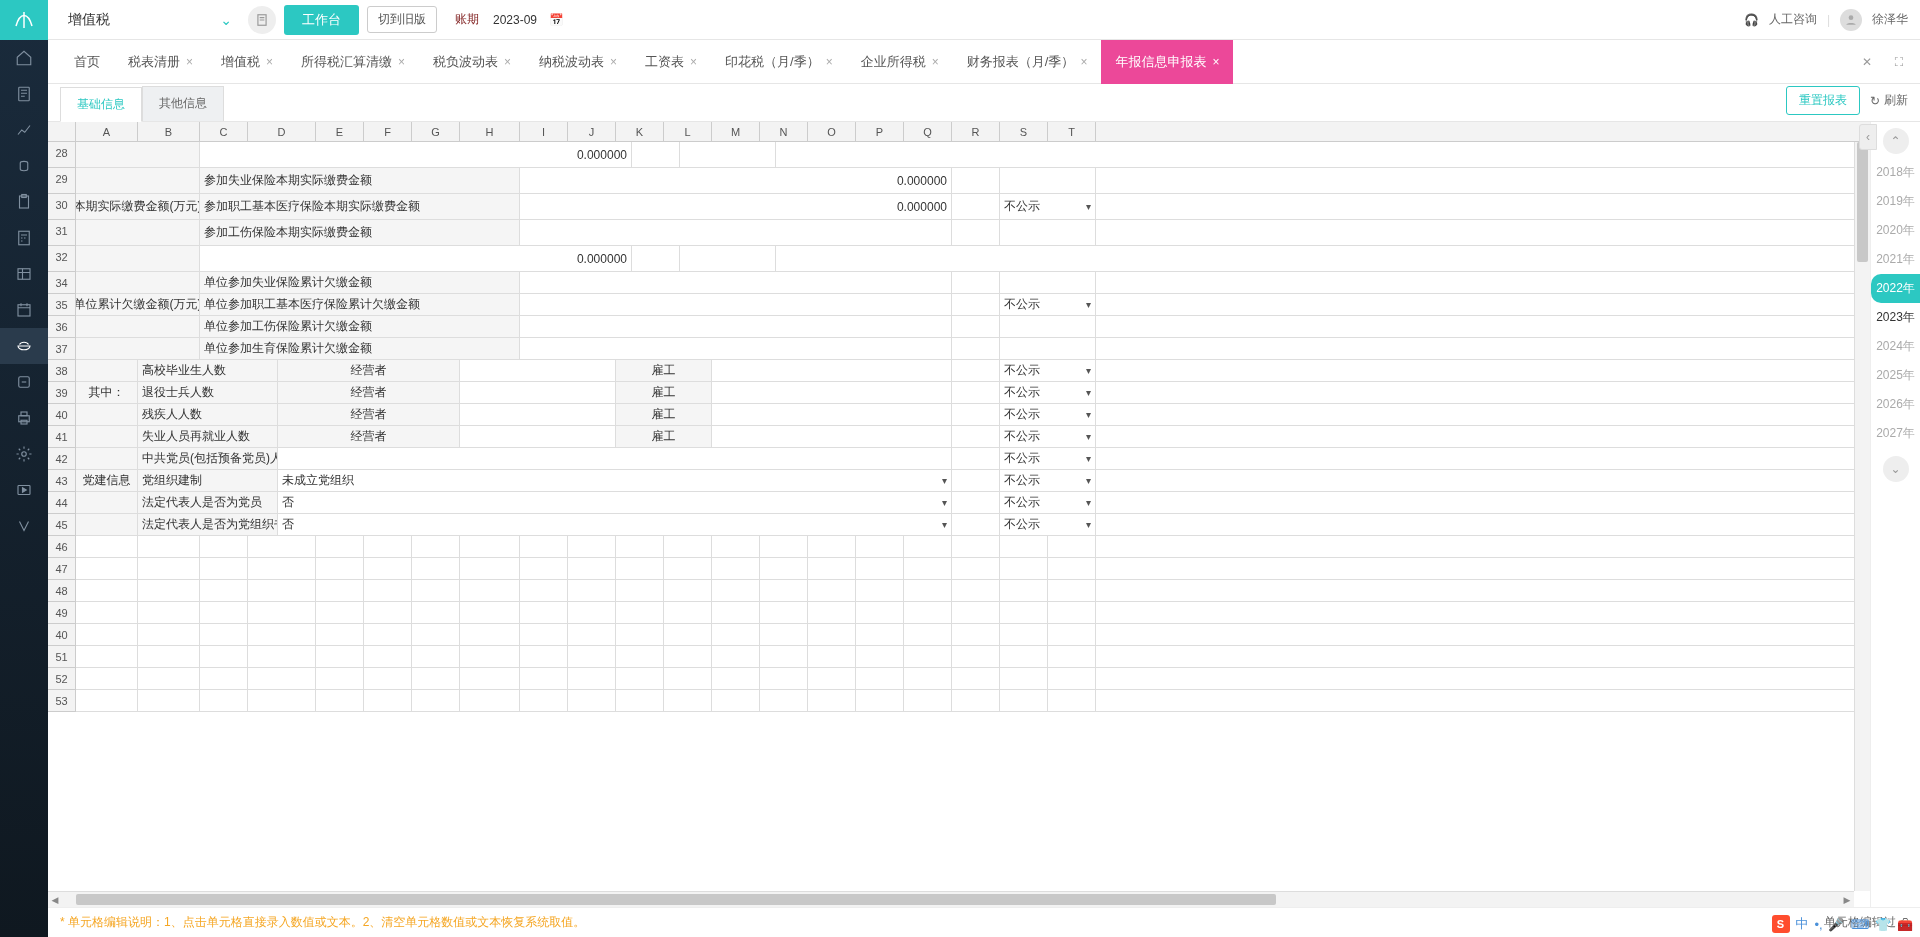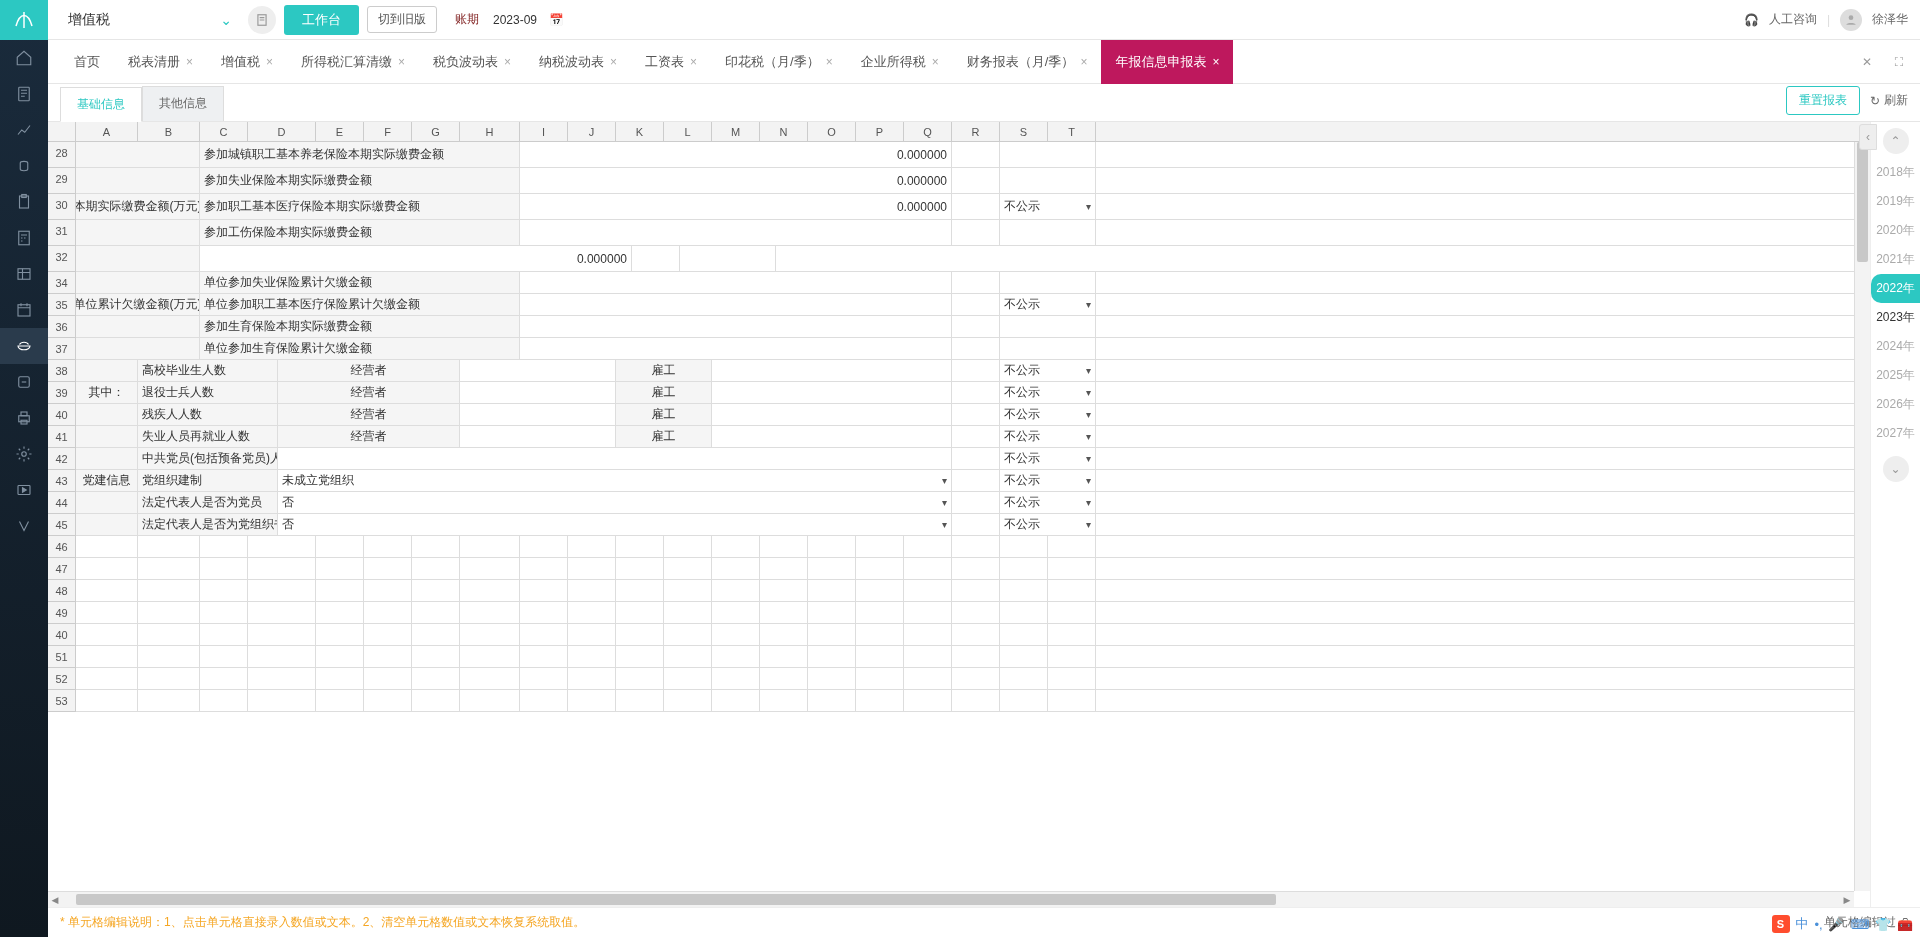--- a/index.html
+++ b/index.html
@@ -26,21 +26,21 @@
 .btn-outline { background: #fff; border: 1px solid #ccc; padding: 4px 10px; border-radius: 3px; font-size: 12px; cursor: pointer; color: #555; }
 .period-label { color: #7f1d1d; margin-left: 10px; }
 .period-value { color: #333; margin-left: 6px; }
 .cal-icon { color: #2cc8c2; margin-left: 4px; }
 .header-right { margin-left: auto; display: flex; align-items: center; gap: 10px; color: #666; }
 .avatar { width: 22px; height: 22px; border-radius: 50%; background: #ddd; display: inline-flex; align-items: center; justify-content: center; }
 
 
 .tabs { height: 44px; background: #fff; border-bottom: 1px solid #e6e6e6; display: flex; align-items: center; padding: 0 0 0 12px; position: relative; }
 .tab { padding: 0 14px; height: 44px; display: flex; align-items: center; gap: 4px; color: #555; font-size: 13px; cursor: pointer; border-right: 0; }
-.tab.active { background: #be185d; color: #fff; }
+.tab.active { background: #ec4899; color: #fff; }
 .tab .close { color: #aaa; font-size: 12px; margin-left: 2px; }
 .tab.active .close { color: #fff; }
 .tabs-right { margin-left: auto; display: flex; align-items: center; gap: 6px; padding-right: 8px; }
 .tabs-right .icon-sq { width: 26px; height: 26px; display: flex; align-items: center; justify-content: center; color: #999; cursor: pointer; }
 
 
 .subtabs { height: 38px; display: flex; align-items: flex-end; padding: 0 12px; background: #fff; border-bottom: 1px solid #e6e6e6; position: relative; }
 .subtab { padding: 8px 16px; font-size: 12px; color: #666; cursor: pointer; background: #eef0f2; border: 1px solid #ddd; border-bottom: none; }
 .subtab.active { color: #2cc8c2; background: #fff; border-bottom: 1px solid #fff; position: relative; top: 1px; }
 .subtabs-right { margin-left: auto; display: flex; align-items: center; gap: 10px; padding-bottom: 6px; }
@@ -311,21 +311,20 @@
             <div class="col-h" style="width: 48px;">Q</div>
             <div class="col-h" style="width: 48px;">R</div>
             <div class="col-h" style="width: 48px;">S</div>
             <div class="col-h" style="width: 48px;">T</div>
             <div class="col-h" style="flex: 1 1 0%; border-right: none;"></div>
           </div>
         <div class="rows" id="rows">
             <div class="row tall">
               <div class="row-h">28</div>
               <div class="cell label center" style="width: 124px;"></div>
-              <div class="cell label" style="width: 320px;">参加城镇职工基本养老保险本期实际缴费金额</div>
               <div class="cell right" style="width: 432px;">0.000000</div>
               <div class="cell " style="width: 48px;"></div>
               <div class="cell center" style="width: 96px;"></div>
               <div class="cell" style="flex: 1 1 0%; border-right: none; background: rgb(255, 255, 255);"></div>
             </div>
             <div class="row tall">
               <div class="row-h">29</div>
               <div class="cell label center" style="width: 124px;"></div>
               <div class="cell label" style="width: 320px;">参加失业保险本期实际缴费金额</div>
               <div class="cell right" style="width: 432px;">0.000000</div>
@@ -373,21 +372,21 @@
               <div class="cell label center" style="width: 124px;">单位累计欠缴金额(万元)</div>
               <div class="cell label" style="width: 320px;">单位参加职工基本医疗保险累计欠缴金额</div>
               <div class="cell right" style="width: 432px;"></div>
               <div class="cell " style="width: 48px;"></div>
               <div class="cell center dd" style="width: 96px;">不公示</div>
               <div class="cell" style="flex: 1 1 0%; border-right: none; background: rgb(255, 255, 255);"></div>
             </div>
             <div class="row">
               <div class="row-h">36</div>
               <div class="cell label center" style="width: 124px;"></div>
-              <div class="cell label" style="width: 320px;">参加生育保险本期实际缴费金额</div>
+              <div class="cell label" style="width: 320px;">单位参加工伤保险累计欠缴金额</div>
               <div class="cell right" style="width: 432px;"></div>
               <div class="cell " style="width: 48px;"></div>
               <div class="cell center" style="width: 96px;"></div>
               <div class="cell" style="flex: 1 1 0%; border-right: none; background: rgb(255, 255, 255);"></div>
             </div>
             <div class="row">
               <div class="row-h">37</div>
               <div class="cell label center" style="width: 124px;"></div>
               <div class="cell label" style="width: 320px;">单位参加生育保险累计欠缴金额</div>
               <div class="cell right" style="width: 432px;"></div>

